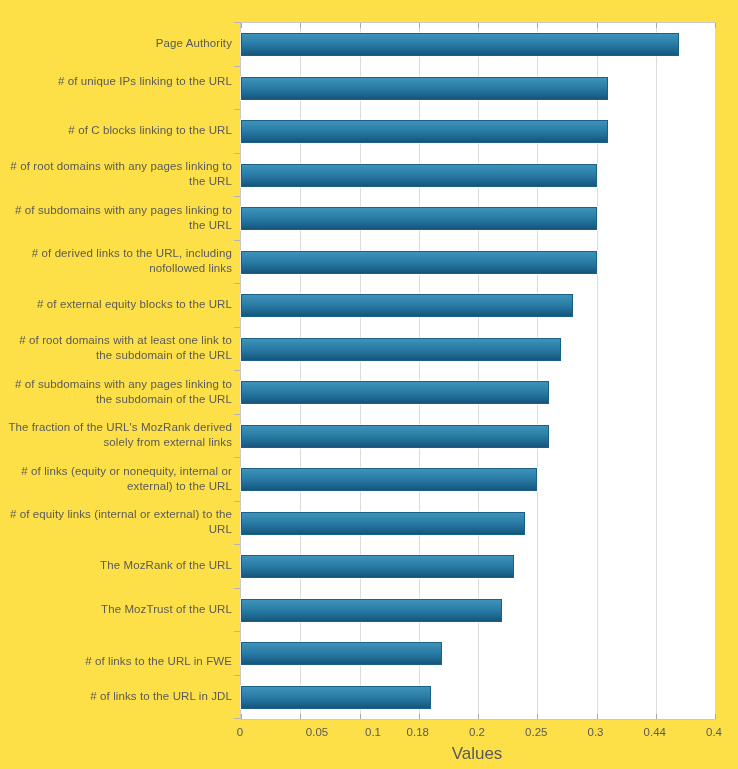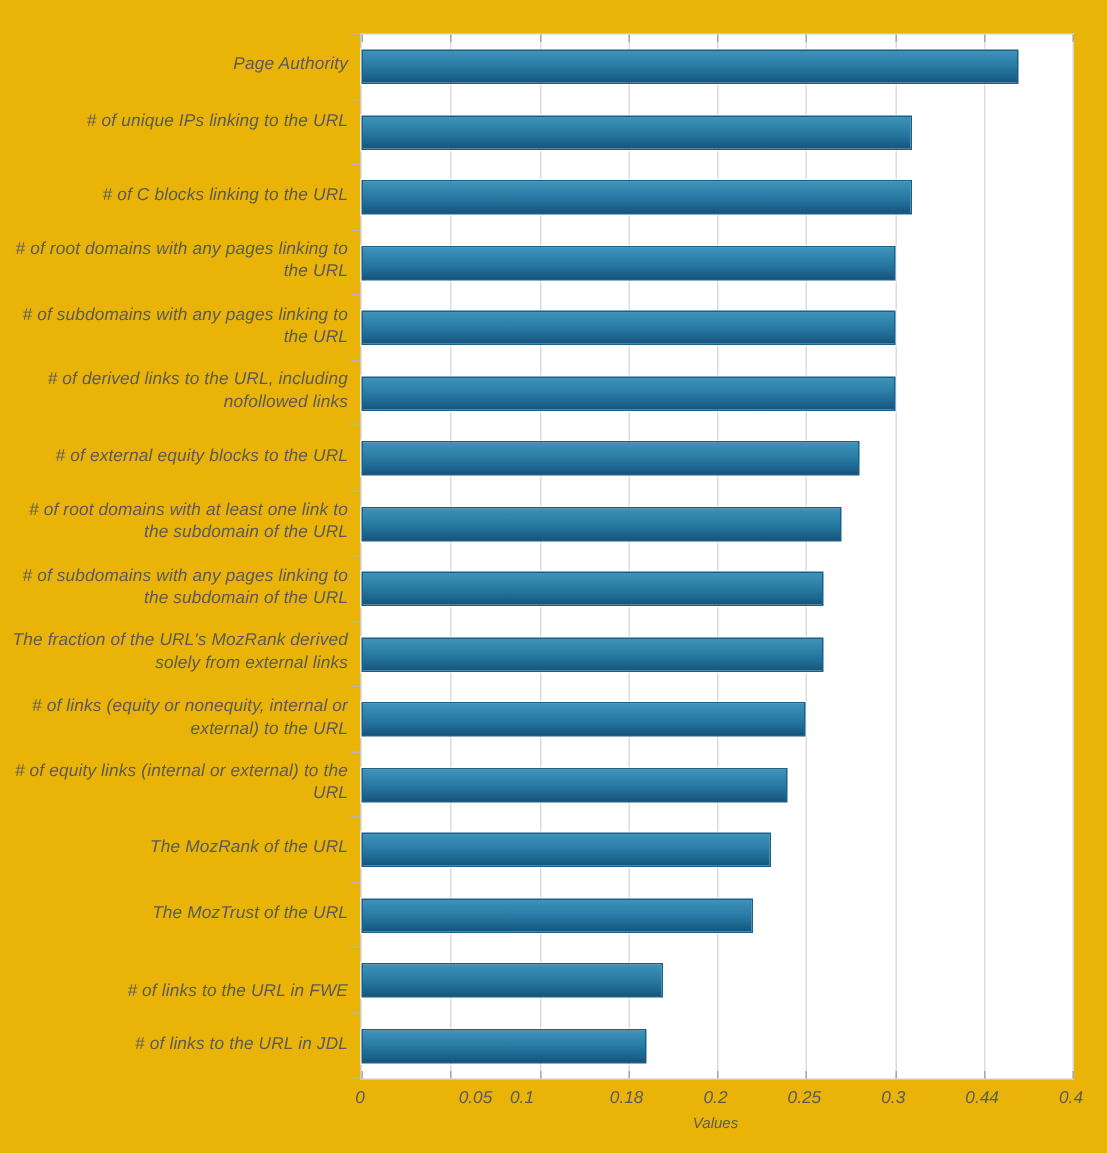--- a/index.html
+++ b/index.html
@@ -12,22 +12,21 @@
     height: 769px;
     font-family: "Liberation Sans", sans-serif;
     color: #595959;
     overflow: hidden;
   }
 
   #chart-root {
     position: relative;
     width: 738px;
     height: 769px;
-    background: #eab308;
-    font-style: italic;
+    background: #fde047;
   }
 
   
   .plot-area {
     position: absolute;
     left: 240px;
     top: 22px;
     width: 474px;
     height: 696px;
     border-left: 1px solid #c9c9c9;
@@ -99,21 +98,21 @@
     transform: translateX(-50%);
     white-space: nowrap;
   }
 
   .axis-title {
     position: absolute;
     top: 744px;
     left: 240px;
     width: 474px;
     text-align: center;
-    font-size: 10px;
+    font-size: 17px;
     color: #5a5a5a;
   }
 </style>
 </head>
 <body>
 
 <div id="chart-root">
 
   <div id="ylabels">
       <div class="ylabel-wrap" style="top: 36.25px;">Page Authority</div>
@@ -232,21 +231,21 @@
         </div>
         <div class="bar-row" title="# of links to the URL in JDL: 0.16" style="top: 662.75px; width: 189.6px;">
           <div class="bar"></div>
         </div>
       </div>
   </div>
 
   <div id="xlabels">
       <div class="xtick-label" style="left: 240px;">0</div>
       <div class="xtick-label" style="left: 297px; margin-left: 20px;">0.05</div>
-      <div class="xtick-label" style="left: 348px; text-align: center;">0.1</div>
+      <div class="xtick-label" style="left: 373px; text-align: center;">0.1</div>
       <div class="xtick-label" style="left: 417.75px;">0.18</div>
       <div class="xtick-label" style="left: 477px;">0.2</div>
       <div class="xtick-label" style="left: 536.25px;">0.25</div>
       <div class="xtick-label" style="left: 595.5px;">0.3</div>
       <div class="xtick-label" style="left: 654.75px;">0.44</div>
       <div class="xtick-label" style="left: 714px;">0.4</div>
     </div>
 
   <div class="axis-title">Values</div>
 

